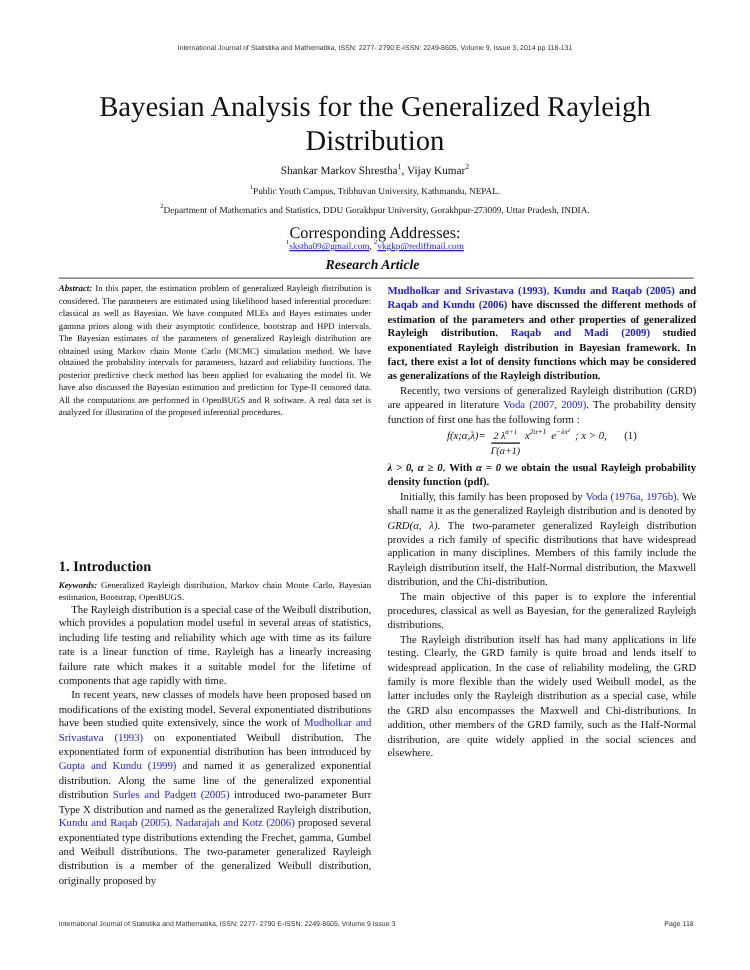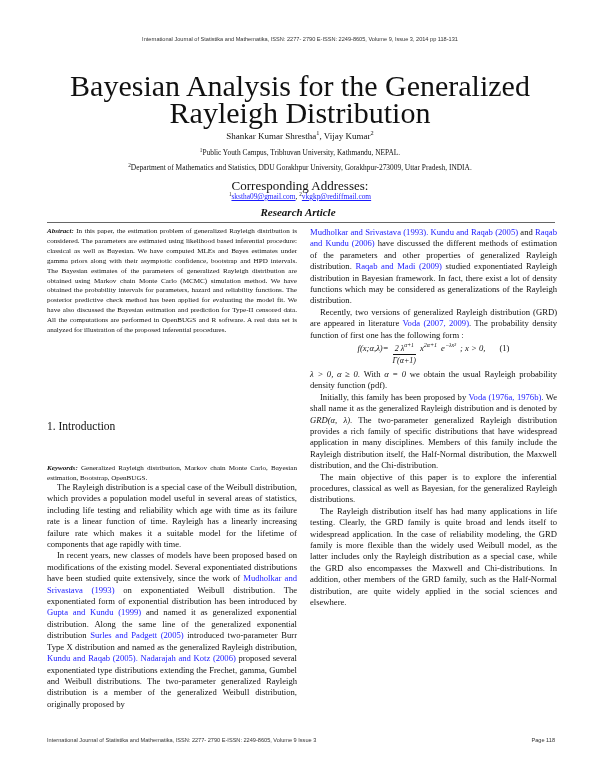--- a/index.html
+++ b/index.html
@@ -1,54 +1,54 @@
 <!DOCTYPE html>
 <html><head>
 <meta charset="utf-8">
 <style>
   html, body { margin: 0; padding: 0; background: #ffffff; }
   body { width: 600px; height: 776px; position: relative; overflow: hidden; color: #111; font-family: "Liberation Serif", serif; }
   .header { position: absolute; top: 36px; left: 0; width: 600px; text-align: center; font-family: "Liberation Sans", sans-serif; font-size: 5.6px; color: #333; }
-  .title { position: absolute; top: 72px; left: 40px; width: 520px; text-align: center; font-size: 30px; line-height: 27px; color: #111; }
+  .title { position: absolute; top: 72px; left: 40px; width: 520px; text-align: center; font-size: 23px; line-height: 27px; color: #111; }
   .authors { position: absolute; top: 131px; left: 0; width: 600px; text-align: center; font-size: 9px; }
   .aff { position: absolute; left: 0; width: 600px; text-align: center; font-size: 7.4px; }
   .aff1 { top: 148px; }
   .aff2 { top: 163px; }
   .corr { position: absolute; top: 178px; left: 0; width: 600px; text-align: center; font-size: 13px; }
   .emails { position: absolute; top: 192px; left: 0; width: 600px; text-align: center; font-size: 7.4px; }
   .emails a { color: #1a1aff; text-decoration: underline; }
   sup { font-size: 70%; vertical-align: super; line-height: 0; }
   .ra { position: absolute; top: 206px; left: 0; width: 596px; text-align: center; font-size: 11px; font-weight: bold; font-style: italic; }
   .rule { position: absolute; top: 222px; left: 47px; width: 508px; height: 0; border-top: 1.5px solid #666; }
   .col { position: absolute; text-align: justify; }
   .abs { top: 227px; left: 47px; width: 250px; font-size: 7.1px; line-height: 9.9px; }
   .kw { top: 421px; left: 47px; width: 250px; font-size: 7.1px; line-height: 9.9px; margin-top: 43px; }
-  .h1 { position: absolute; top: 420px; left: 47px; font-size: 11.5px; font-weight: normal; font-family: "Liberation Serif", serif; }
+  .h1 { position: absolute; top: 448px; left: 47px; font-size: 11.5px; font-weight: bold; font-family: "Liberation Serif", serif; }
   .intro-l { top: 482px; left: 47px; width: 250px; font-size: 8.6px; line-height: 11.4px; }
   .intro-r { top: 227px; left: 310px; width: 247px; font-size: 8.6px; line-height: 11.4px; }
   p { margin: 0; text-indent: 10px; }
-  p.noind { text-indent: 0; }
+  p.noind { text-indent: 0; font-weight: bold; }
   a.ref { color: #1a1aff; text-decoration: none; }
   .eq { text-align: center; font-style: italic; font-size: 8.6px; margin: 2px 0; display: flex; justify-content: center; align-items: flex-start; gap: 4px; }
   .frac { display: inline-flex; flex-direction: column; align-items: center; font-size: 8px; }
   .frac .num { border-bottom: 0.8px solid #111; padding: 0 2px; }
   .eqnum { font-style: normal; margin-left: 10px; }
   .footer { position: absolute; top: 737px; left: 47px; width: 508px; font-family: "Liberation Sans", sans-serif; font-size: 5.6px; color: #333; }
   .footer .pg { position: absolute; right: 0; top: 0; }
   b.i { font-weight: bold; font-style: italic; }
 </style>
 </head>
 <body>
 
 <div class="header">International Journal of Statistika and Mathematika, ISSN: 2277- 2790 E-ISSN: 2249-8605, Volume 9, Issue 3, 2014 pp 118-131</div>
 
 <div class="title">Bayesian Analysis for the Generalized Rayleigh Distribution</div>
 
 <div class="authors">
-  <span>Shankar Kumar Shrestha</span><sup>1</sup><span>, </span><span>Vijay Kumar</span><sup>2</sup>
+  <span>Shankar Markov Shrestha</span><sup>1</sup><span>, </span><span>Vijay Kumar</span><sup>2</sup>
 </div>
 
 <div class="aff aff1">
   <sup>1</sup><span>Public Youth Campus, Tribhuvan University, Kathmandu, NEPAL.</span>
 </div>
 <div class="aff aff2">
   <sup>2</sup><span>Department of Mathematics and Statistics, DDU Gorakhpur University, Gorakhpur-273009, Uttar Pradesh, INDIA.</span>
 </div>
 
 <div class="corr">Corresponding Addresses:</div>

